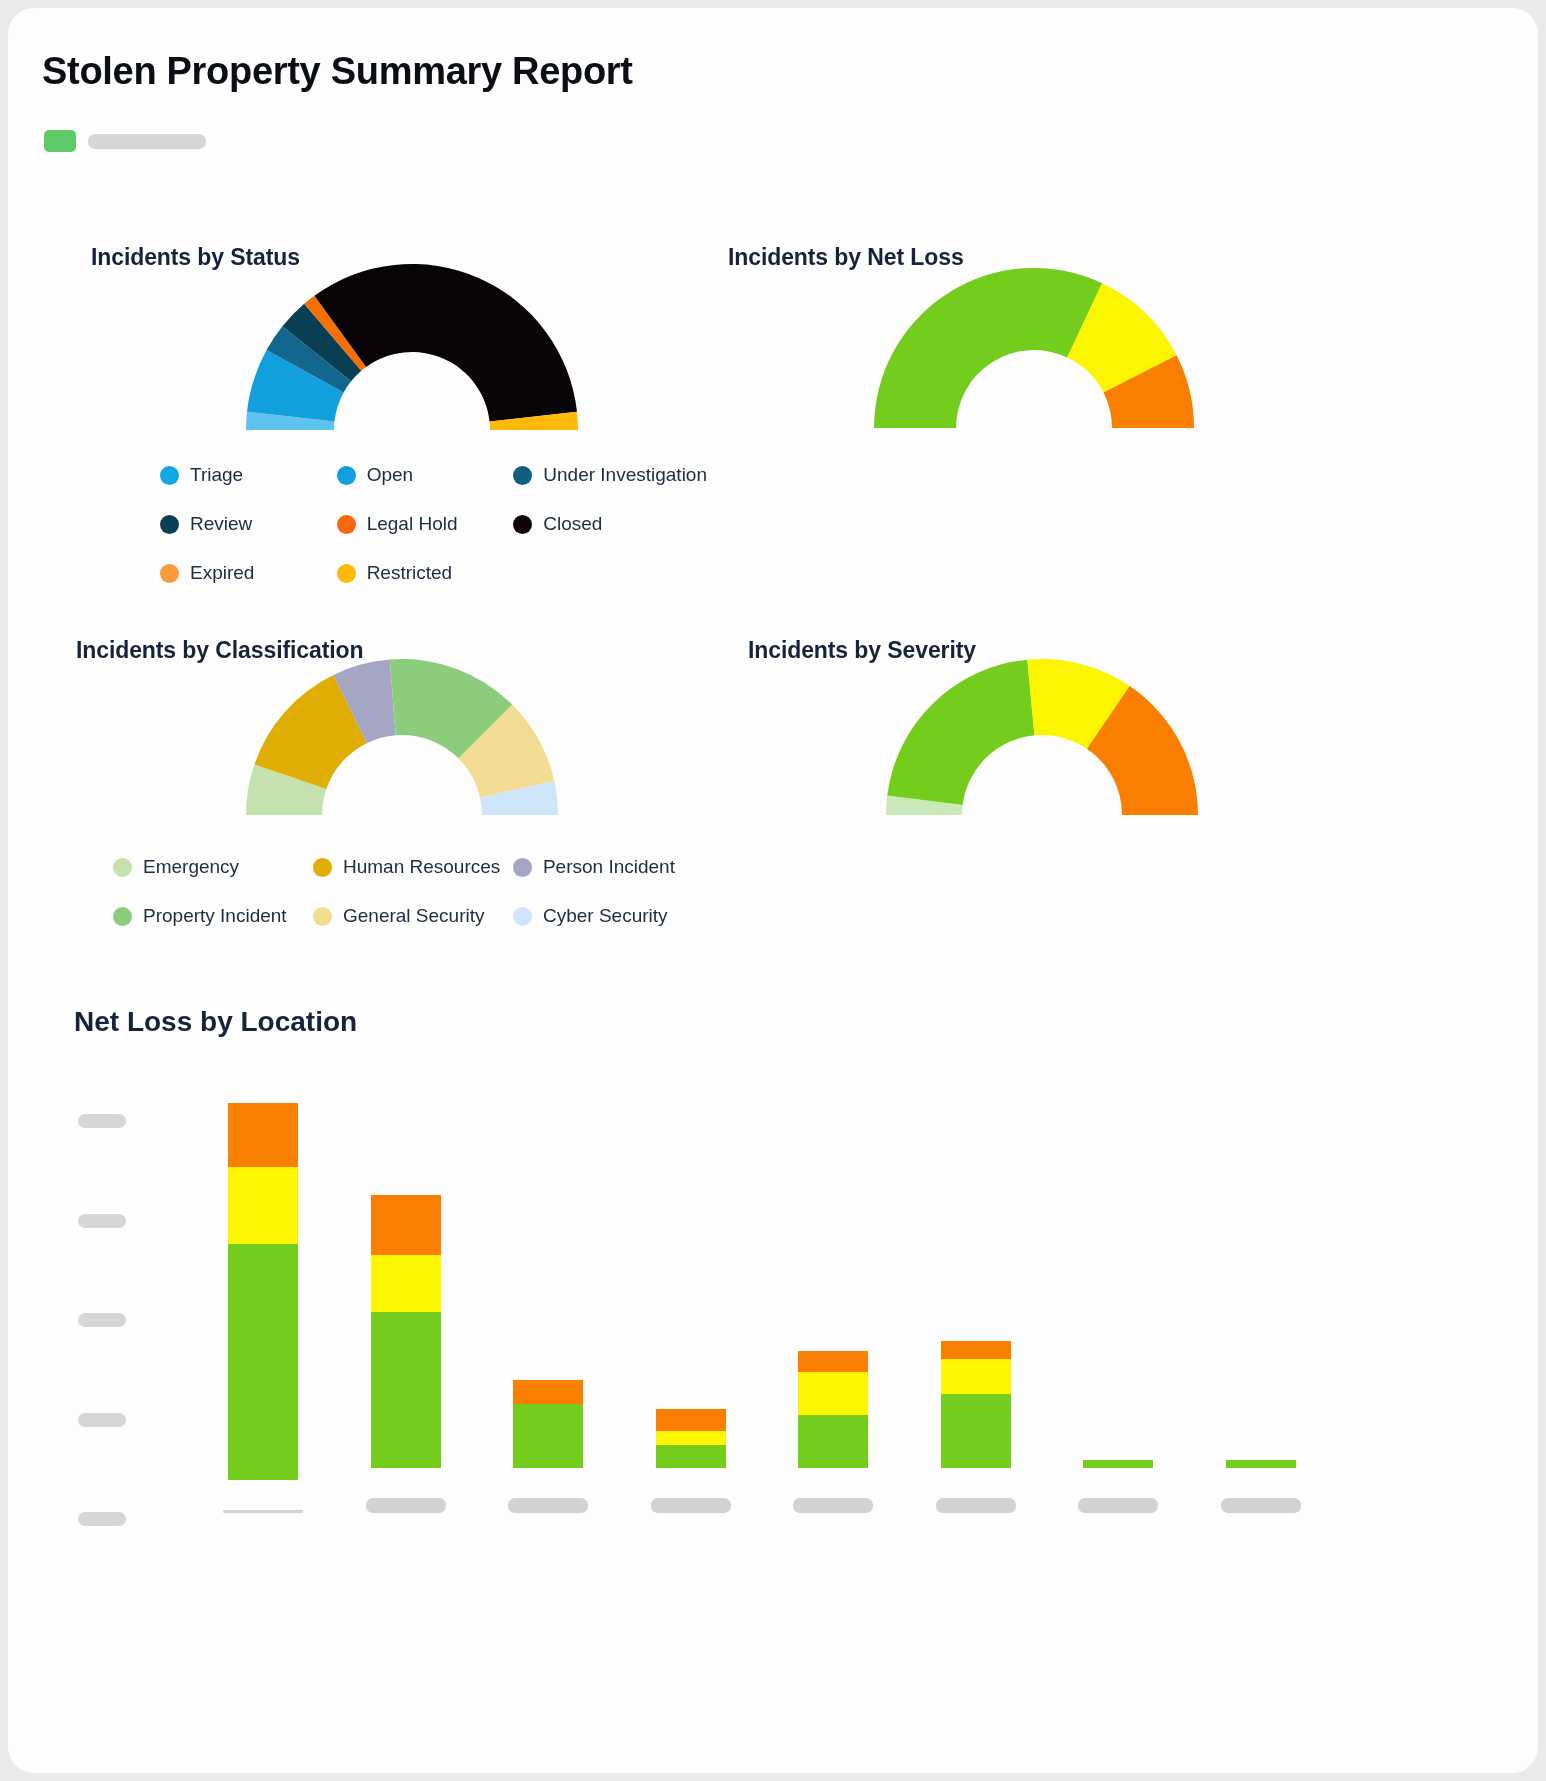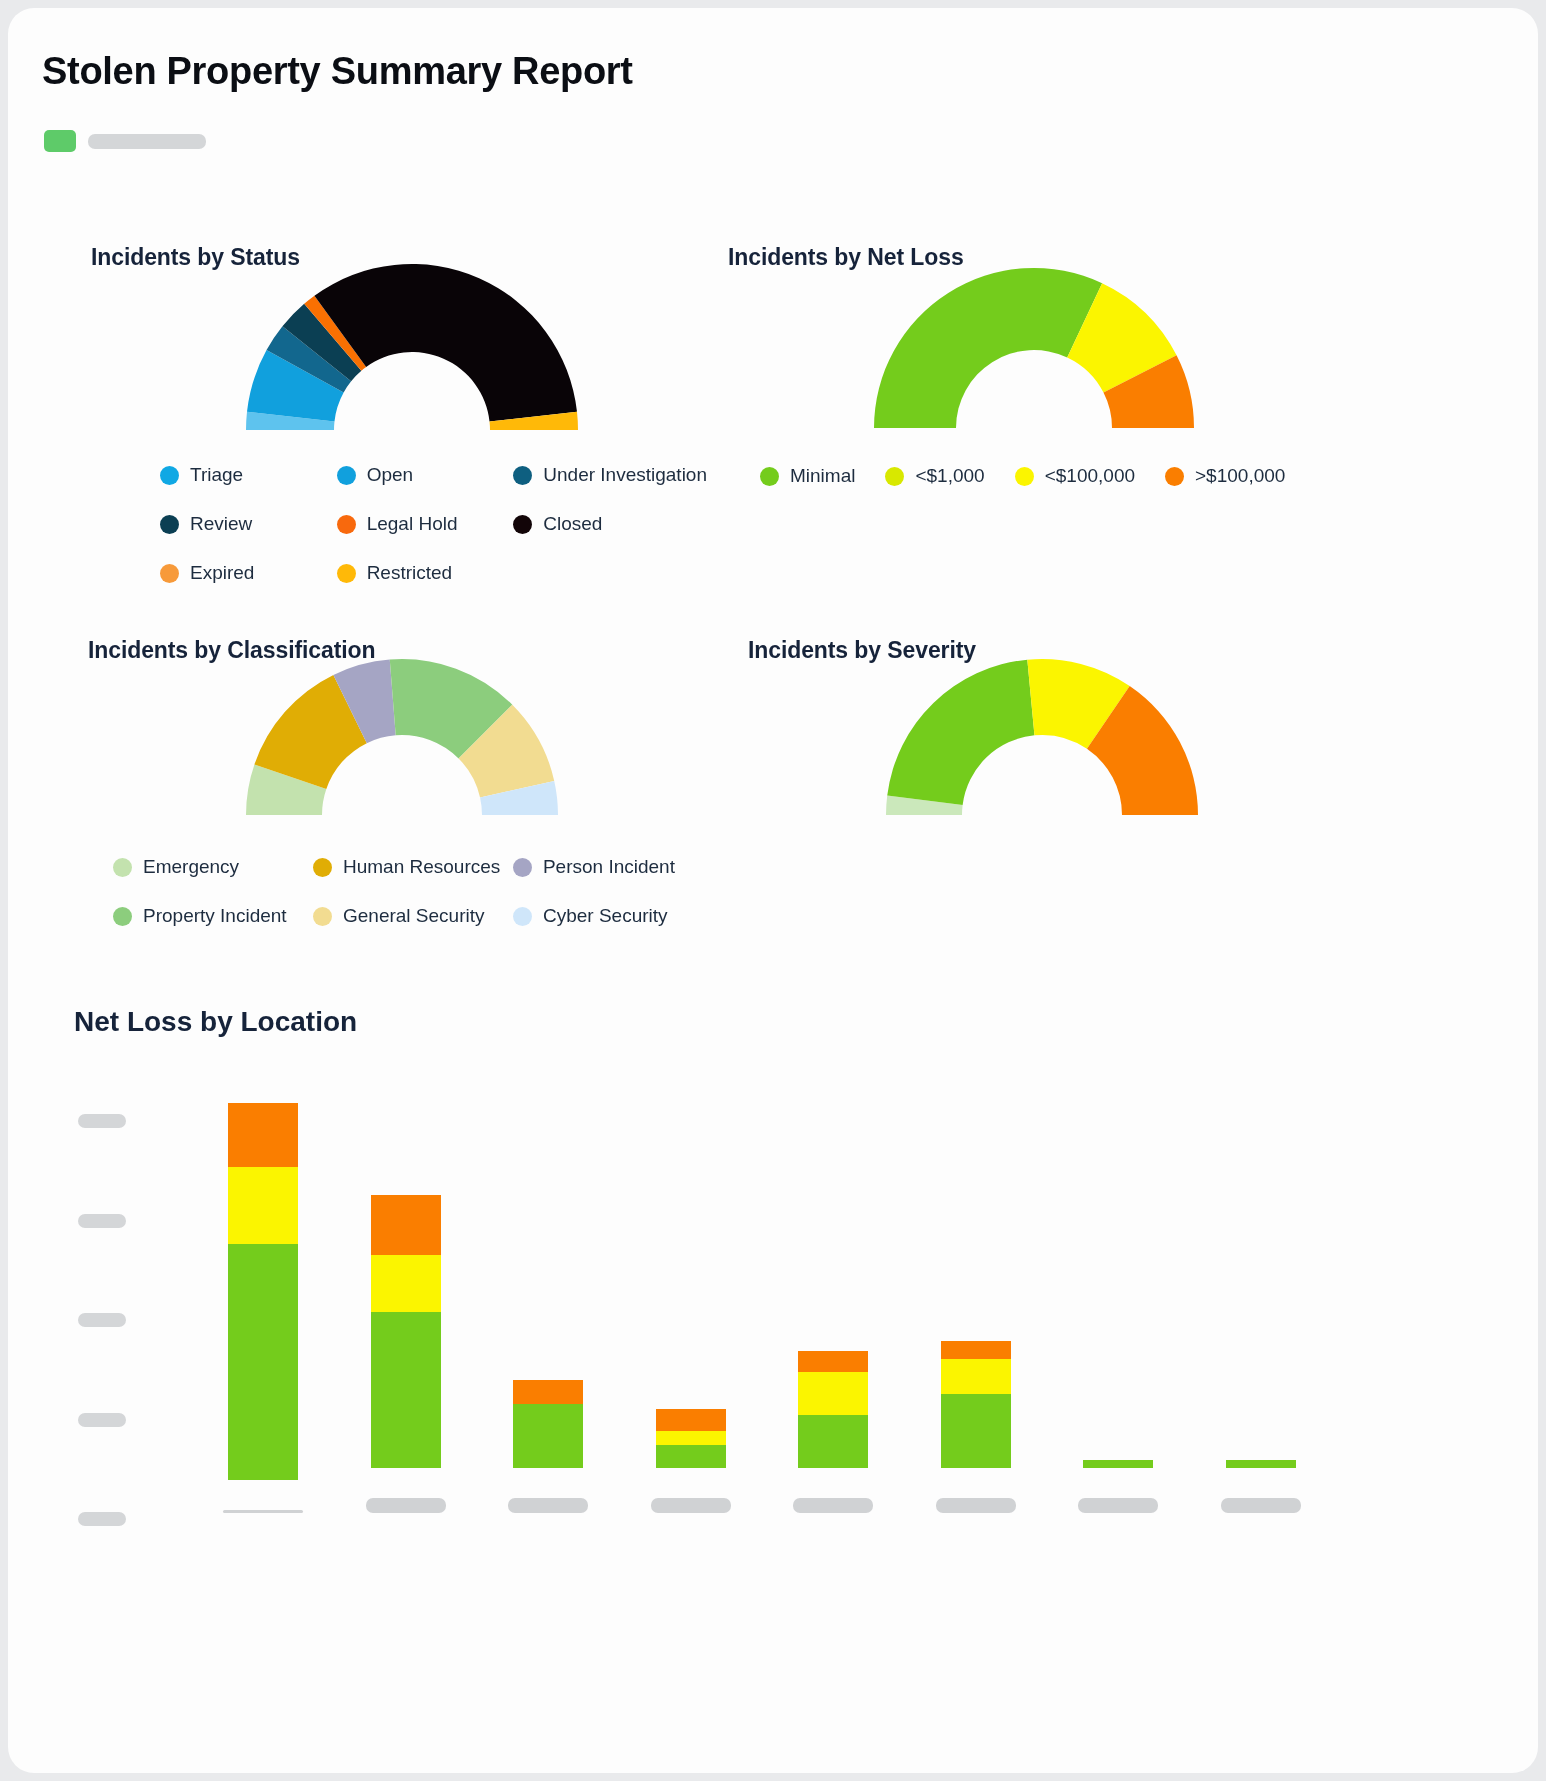--- a/index.html
+++ b/index.html
@@ -32,21 +32,21 @@
 
   .panel-title {
     position: absolute;
     font-size: 23px;
     font-weight: 700;
     color: #16233a;
     letter-spacing: -0.1px;
   }
   .t-status { left: 83px; top: 236px; text-align: right; }
   .t-netloss { left: 720px; top: 236px; }
-  .t-class  { left: 80px; top: 629px; }
+  .t-class  { left: 68px; top: 629px; }
   .t-sev    { left: 720px; top: 629px; margin-left: 20px; }
 
   .gauge { position: absolute; }
   .gauge svg { display: block; overflow: visible; }
 
   .g-status  { left: 238px; top: 280px; }
   .g-netloss { left: 866px; top: 280px; }
   .g-class   { left: 238px; top: 672px; }
   .g-sev     { left: 878px; top: 672px; }
 
@@ -143,38 +143,20 @@
   </div>
 
   <div class="panel-title t-netloss">Incidents by Net Loss</div>
   <div class="gauge g-netloss">
     <svg width="320" height="140" viewBox="0 0 320 140">
         <path d="M0,140.00000000000003 A160,160 0 0 1 228.1246866504116,-4.7723283945631465 L193.21078474207565,69.42348990765048 A78,78 0 0 0 82,140 Z" fill="#74cc1c"></path>
         <path d="M228.1246866504116,-4.7723283945631465 A160,160 0 0 1 302.56104387013886,67.36152004167249 L229.4985088866927,104.58874102031534 A78,78 0 0 0 193.21078474207565,69.42348990765048 Z" fill="#fbf500"></path>
         <path d="M302.56104387013886,67.36152004167249 A160,160 0 0 1 320,139.99999999999997 L238,139.99999999999997 A78,78 0 0 0 229.4985088866927,104.58874102031534 Z" fill="#fa7e00"></path>
       </svg>
   </div>
-  <div class="legend lg-netloss">
-    <div class="li">
-        <span class="dot" style="background: rgb(116, 204, 28);"></span>
-        <span>Minimal</span>
-      </div>
-    <div class="li">
-        <span class="dot" style="background: rgb(216, 232, 0);"></span>
-        <span>&lt;$1,000</span>
-      </div>
-    <div class="li">
-        <span class="dot" style="background: rgb(251, 245, 0);"></span>
-        <span>&lt;$100,000</span>
-      </div>
-    <div class="li">
-        <span class="dot" style="background: rgb(250, 126, 0);"></span>
-        <span>&gt;$100,000</span>
-      </div>
-  </div>
 
   <div class="panel-title t-class">Incidents by Classification</div>
   <div class="gauge g-class">
     <svg width="312" height="135" viewBox="0 0 312 135">
         <path d="M0,135.00000000000003 A156,156 0 0 1 8.410684022902927,84.46888276108865 L80.31317129379637,109.08660654414803 A80,80 0 0 0 76,135 Z" fill="#c3e2ae"></path>
         <path d="M8.410684022902927,84.46888276108865 A156,156 0 0 1 87.36948950247721,-5.092301818656011 L120.80486641152677,63.157793939150764 A80,80 0 0 0 80.31317129379637,109.08660654414803 Z" fill="#e0ad05"></path>
         <path d="M87.36948950247721,-5.092301818656011 A156,156 0 0 1 143.76038106645623,-20.519104062367973 L149.72327234177243,55.24661330134977 A80,80 0 0 0 120.80486641152677,63.157793939150764 Z" fill="#a5a5c4"></path>
         <path d="M143.76038106645623,-20.519104062367973 A156,156 0 0 1 266.3086578651014,24.691342134898562 L212.5685424949238,78.43145750507618 A80,80 0 0 0 149.72327234177243,55.24661330134977 Z" fill="#8ccd7d"></path>
         <path d="M266.3086578651014,24.691342134898562 A156,156 0 0 1 308.24301486244457,100.96965434213925 L234.07334095509978,117.54854068827653 A80,80 0 0 0 212.5685424949238,78.43145750507618 Z" fill="#f2dc91"></path>
         <path d="M308.24301486244457,100.96965434213925 A156,156 0 0 1 312,134.99999999999997 L236,134.99999999999997 A80,80 0 0 0 234.07334095509978,117.54854068827653 Z" fill="#cfe6fa"></path>

